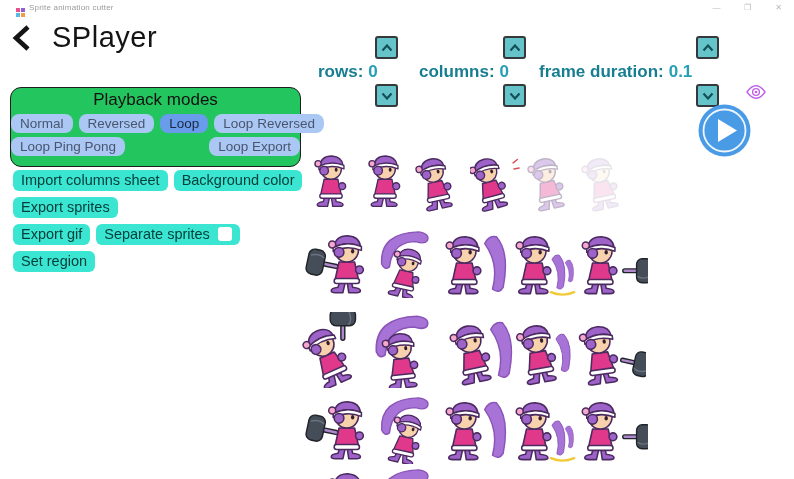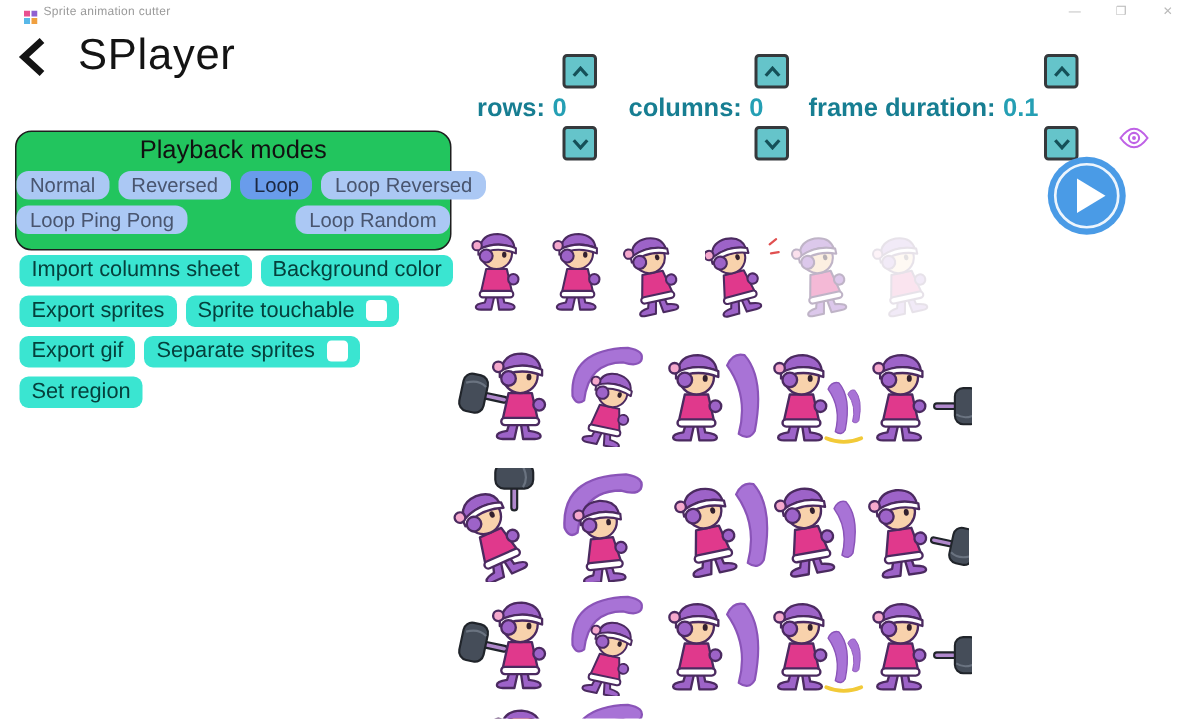--- a/index.html
+++ b/index.html
@@ -157,35 +157,31 @@
 <div class="playback-panel">
   <div class="playback-title">Playback modes</div>
   <div class="modes-row" id="modes-row-1">
       <button class="mode-btn">Normal</button>
       <button class="mode-btn">Reversed</button>
       <button class="mode-btn selected">Loop</button>
       <button class="mode-btn">Loop Reversed</button>
     </div>
   <div class="modes-row" id="modes-row-2">
       <button class="mode-btn">Loop Ping Pong</button>
-      <button class="mode-btn">Loop Random</button>
+      <button class="mode-btn">Loop Export</button>
     </div>
 </div>
 
 <div class="actions">
   <div class="action-row">
     <button class="act-btn">Import columns sheet</button>
     <button class="act-btn">Background color</button>
   </div>
   <div class="action-row">
     <button class="act-btn">Export sprites</button>
-    <button class="act-btn">
-      <span>Sprite touchable</span>
-      <span class="cb"></span>
-    </button>
   </div>
   <div class="action-row">
     <button class="act-btn">Export gif</button>
     <button class="act-btn">
       <span>Separate sprites</span>
       <span class="cb"></span>
     </button>
   </div>
   <div class="action-row">
     <button class="act-btn">Set region</button>

